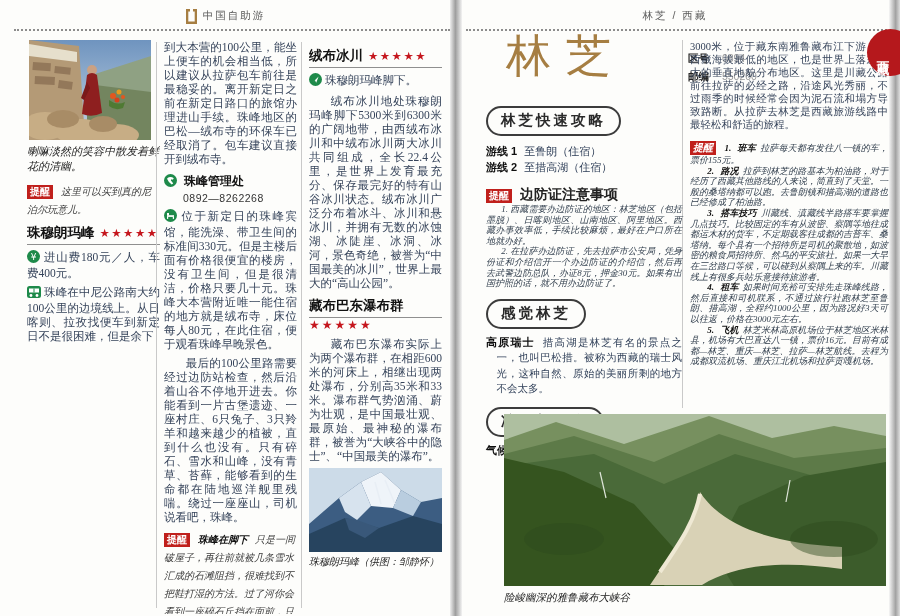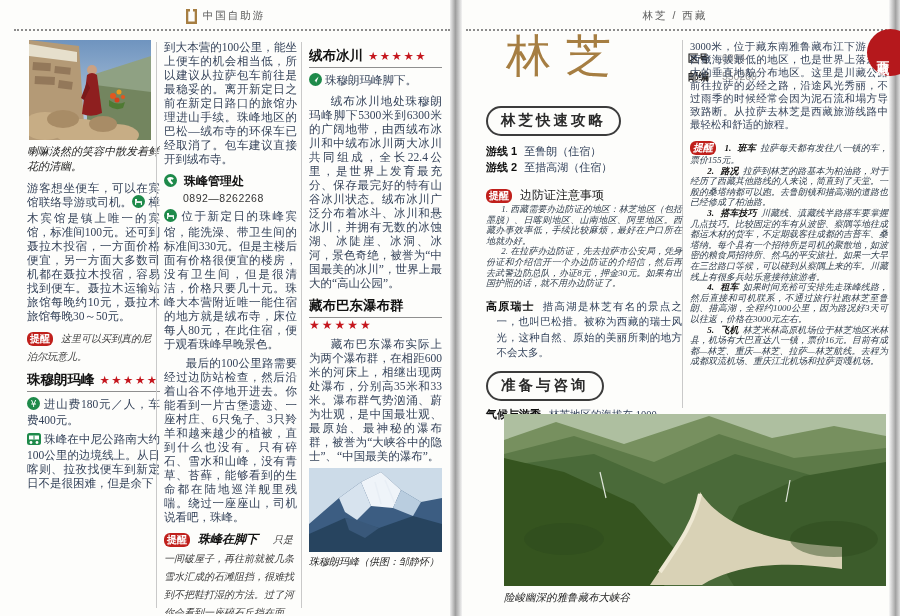--- a/index.html
+++ b/index.html
@@ -19,23 +19,23 @@
   
   .lcol{position:absolute;top:40px;height:574px;width:133px;overflow:hidden;}
   .ldiv{position:absolute;top:42px;height:566px;border-left:1px solid #c9c9c9;}
 
   .bd{font-size:11.5px;line-height:14px;color:#35435a;text-align:justify;margin:0 0 5px;}
   .ind{text-indent:1.9em;}
   .cap{font-style:italic;font-size:11px;line-height:15px;color:#1f1f1f;margin:4px 0 7px;}
   .cap.small{font-size:10px;line-height:13px;margin:3px 0 0;}
   .tipbox{margin:3px 0 5px;}
   .tip-label{display:inline-block;background:#c0201c;color:#fff;font-family:"Liberation Sans",sans-serif;
-             font-weight:bold;font-size:10px;line-height:14px;padding:0 3px;border-radius:6px;margin-right:4px;}
+             font-weight:bold;font-size:10px;line-height:14px;padding:0 3px;border-radius:0;margin-right:4px;}
   .tip-txt{font-style:italic;font-size:10px;line-height:13px;color:#3c3c3c;}
-  .tip-bold{font-style:italic;font-size:12px;color:#111;margin-right:11px;}
+  .tip-bold{font-style:italic;font-size:10px;color:#111;margin-right:3px;}
   .sec{display:flex;align-items:baseline;gap:5px;border-bottom:1.5px solid #8f8f8f;padding-bottom:2px;
        margin:7px 0 5px;font-family:"Liberation Sans",sans-serif;font-weight:bold;font-size:13.5px;color:#121212;white-space:nowrap;}
   .stars{color:#c5161d;font-size:11.5px;letter-spacing:1.5px;font-family:"DejaVu Sans",sans-serif;white-space:nowrap;}
   .stars-row{color:#c5161d;font-size:12px;letter-spacing:2px;font-family:"DejaVu Sans",sans-serif;
              border-bottom:0;margin:-2px 0 5px;}
   .gicon{display:inline-block;vertical-align:-2px;margin-right:3px;}
   .contact-name{font-family:"Liberation Sans",sans-serif;font-weight:bold;font-size:12px;color:#151515;}
   .contact-phone{font-family:"Liberation Sans",sans-serif;font-size:10.5px;color:#333;margin:1px 0 5px 19px;letter-spacing:.5px;}
   figure{margin:0;}
 
@@ -47,21 +47,21 @@
   .codes b{color:#222;margin-right:10px;padding-left:28px;}
   .codes span{color:#999;}
   .rcol1{position:absolute;left:486px;top:106px;width:196px;}
   .rcol2{position:absolute;left:690px;top:40px;width:198px;}
   .roundbox{display:inline-block;border:2px solid #3c3c3c;border-radius:16px;padding:3px 13px 4px;
             font-family:"Liberation Sans",sans-serif;font-size:14.5px;font-weight:bold;letter-spacing:3px;color:#2a2a2a;}
   .routes{margin:7px 0 10px;}
   .route{font-size:11px;line-height:16px;color:#2f3f58;}
   .route b{font-family:"Liberation Sans",sans-serif;color:#101010;margin-right:7px;}
   .r-tipbox{margin:2px 0 10px;}
-  .r-tip-title{font-family:"Liberation Sans",sans-serif;font-weight:normal;font-size:12px;color:#222;}
+  .r-tip-title{font-family:"Liberation Sans",sans-serif;font-weight:bold;font-size:14px;color:#222;}
   .r-tip-item{font-size:9px;line-height:10.6px;font-style:italic;color:#33404f;text-align:justify;margin:0;}
   .r-tip-item .trm{font-style:italic;color:#111;margin:0 2px;}
   .i15{text-indent:1.7em;}
   .term-par{font-size:10.5px;line-height:15.5px;color:#2f3f58;text-align:justify;
             padding-left:1em;text-indent:-1em;margin:6px 0 10px;}
   .term-par b{font-family:"Liberation Sans",sans-serif;font-size:11px;color:#0e0e0e;margin-right:8px;}
   .r-bd{font-size:10.5px;line-height:13px;color:#35435a;text-align:justify;margin:0 0 10px;}
   .photo3{position:absolute;left:504px;top:414px;}
   .photo3-cap{position:absolute;left:504px;top:591px;font-style:italic;font-size:10.5px;color:#1f1f1f;}
   .corner-tab{position:absolute;left:867px;top:29px;width:47px;height:47px;border-radius:50%;
@@ -122,29 +122,20 @@
         </g>
       <g>
           <circle cx="63" cy="30" r="5" fill="#caa183"></circle>
          <path d="M58 35 q5 -4 10 0 l5 38 q-10 5 -20 1 z" fill="#8e1f1f"></path>
          <path d="M58 42 l-6 16 3 2 6 -12 z" fill="#7a1919"></path>
         </g>
     </svg>
   </figure>
   <div class="cap">喇嘛淡然的笑容中散发着鲜花的清幽。</div>
 
-  <p class="bd">
-    <span>游客想坐便车，可以在宾馆联络导游或司机。</span><span class="gicon"><svg width="13" height="13" viewBox="0 0 13 13">
-          <circle cx="6.5" cy="6.5" r="6.5" fill="#1e8a4a"></circle>
-          <rect x="3" y="4" width="2" height="2.4" fill="#fff"></rect>
-          <rect x="3" y="6.2" width="7" height="1.7" fill="#fff"></rect>
-          <rect x="3" y="7.9" width="1.2" height="2" fill="#fff"></rect>
-          <rect x="8.8" y="7.9" width="1.2" height="2" fill="#fff"></rect>
-        </svg></span><span>樟木宾馆是镇上唯一的宾馆，标准间100元。还可到聂拉木投宿，一方面价格便宜，另一方面大多数司机都在聂拉木投宿，容易找到便车。聂拉木运输站旅馆每晚约10元，聂拉木旅馆每晚30～50元。</span>
-  </p>
 
   <div class="tipbox">
     <span class="tip-label">提醒</span>
     <span class="tip-txt">这里可以买到真的尼泊尔玩意儿。</span>
   </div>
 
   <div class="sec">
     <span>珠穆朗玛峰</span>
     <span class="stars">★★★★★</span>
   </div>
@@ -265,20 +256,21 @@
     </div>
   </div>
   <div class="r-tipbox">
     <div>
       <span class="tip-label">提醒</span>
       <span class="r-tip-title">边防证注意事项</span>
     </div>
     <p class="r-tip-item i15">1. 西藏需要办边防证的地区：林芝地区（包括墨脱）、日喀则地区、山南地区、阿里地区。西藏办事效率低，手续比较麻烦，最好在户口所在地就办好。</p>
     <p class="r-tip-item i15">2. 在拉萨办边防证，先去拉萨市公安局，凭身份证和介绍信开一个办边防证的介绍信，然后再去武警边防总队，办证8元，押金30元。如果有出国护照的话，就不用办边防证了。</p>
   </div>
+  <div class="roundbox">感觉林芝</div>
   <p class="term-par">
     <b>高原瑞士</b><span>措高湖是林芝有名的景点之一，也叫巴松措。被称为西藏的瑞士风光，这种自然、原始的美丽所剩的地方不会太多。</span>
   </p>
   <div class="roundbox">准备与咨询</div>
   <p class="term-par" style="margin-bottom:0;">
     <b>气候与游季</b><span>林芝地区的海拔在 1000 ～</span>
   </p>
 </div>
 
 <div class="rcol2">

